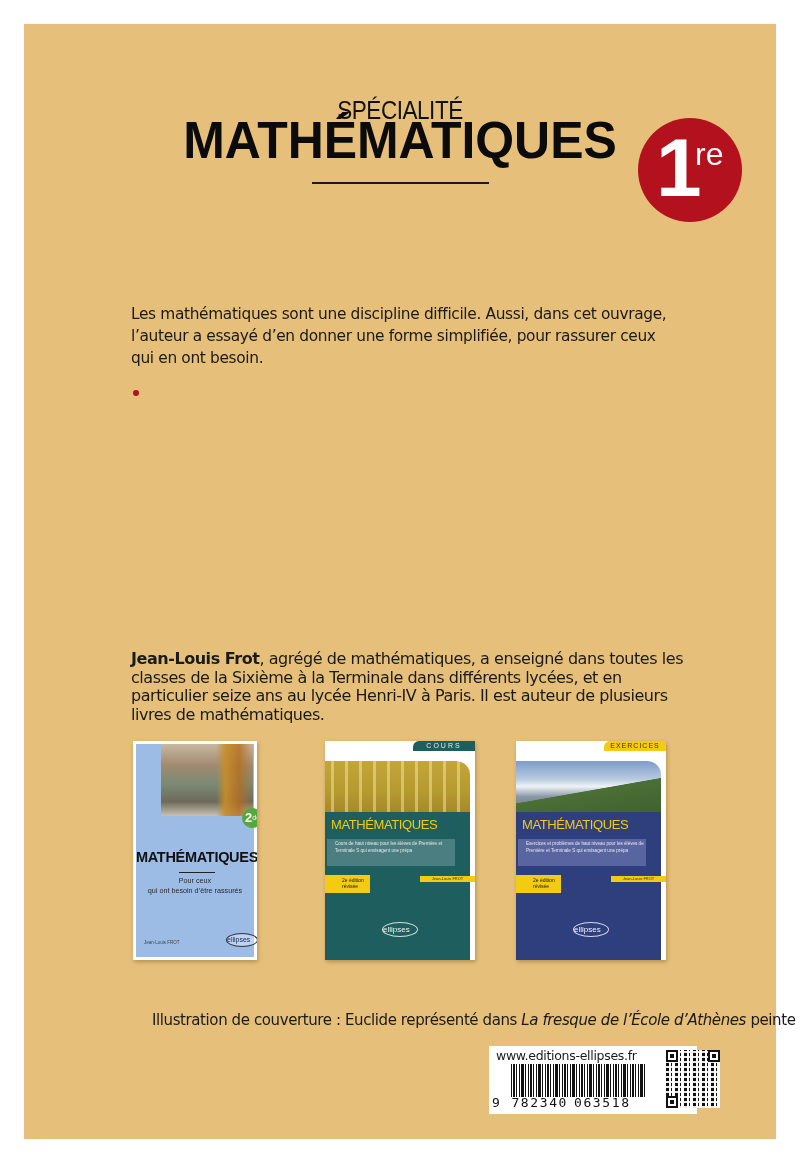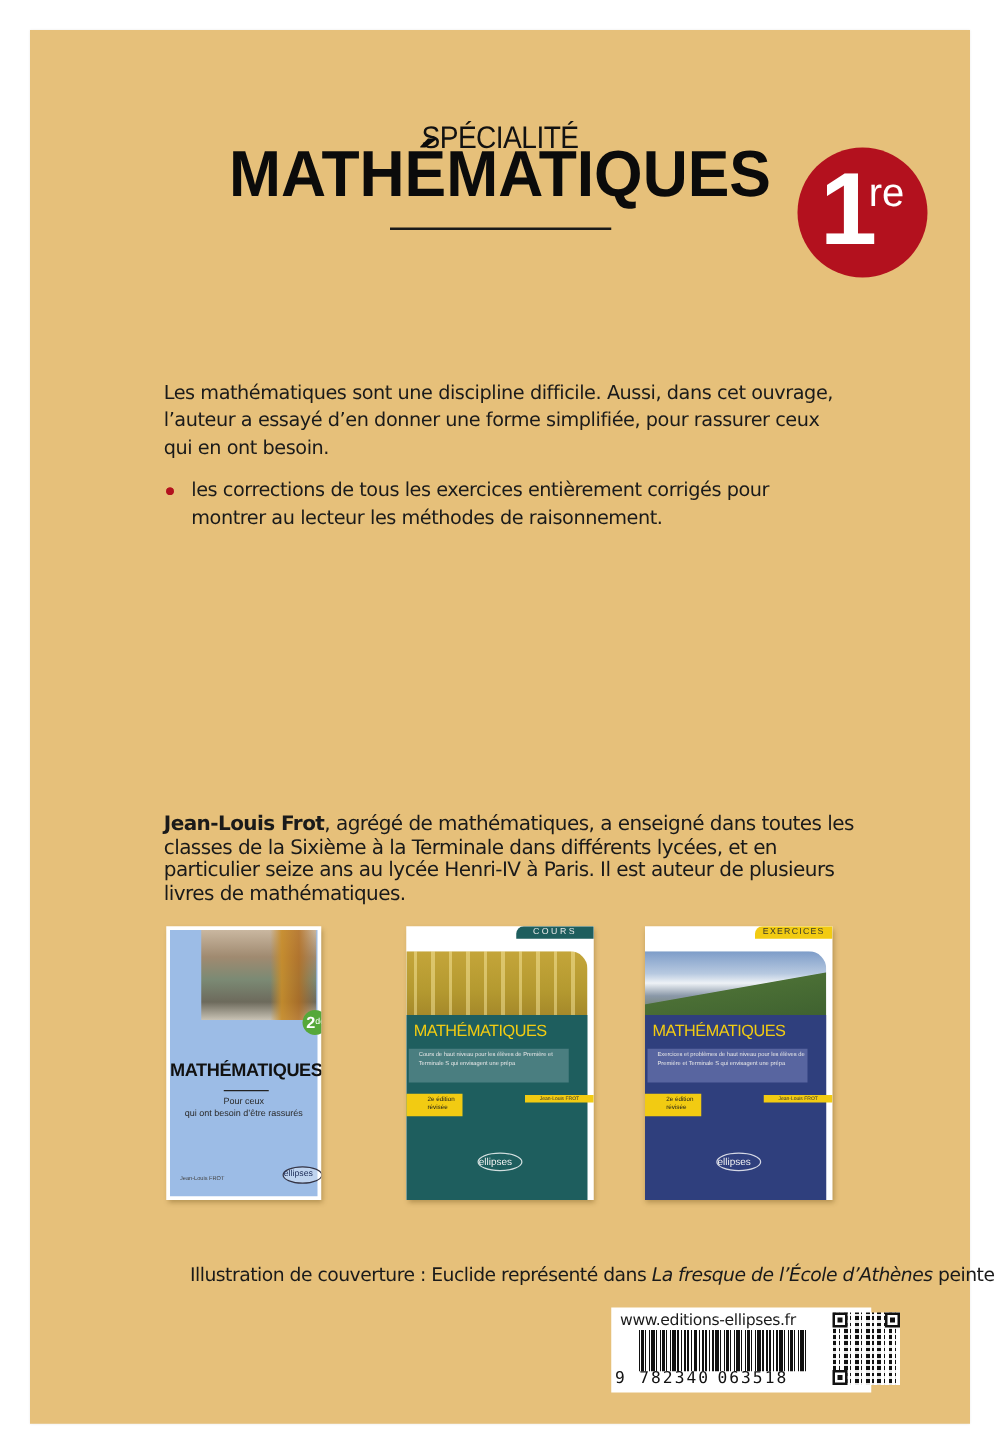--- a/index.html
+++ b/index.html
@@ -94,21 +94,20 @@
 
 <div class="badge">
   <span class="num">1</span>
   <span class="sup">re</span>
 </div>
 
 <div class="body">
   <p>Les mathématiques sont une discipline difficile. Aussi, dans cet ouvrage, l’auteur a essayé d’en donner une forme simplifiée, pour rassurer ceux qui en ont besoin.</p>
   <ul>
     <li><span class="dot"></span></li>
-    <li><span class="dot"></span><span>les corrections de tous les exercices entièrement corrigés pour montrer au lecteur les méthodes de raisonnement.</span></li>
   </ul>
 </div>
 
 <div class="bio"><b>Jean-Louis Frot</b><span>, agrégé de mathématiques, a enseigné dans toutes les classes de la Sixième à la Terminale dans différents lycées, et en particulier seize ans au lycée Henri-IV à Paris. Il est auteur de plusieurs livres de mathématiques.</span></div>
 
 <div class="book b1">
   <div class="inner">
     <div class="fresco"></div>
     <div class="btitle">MATHÉMATIQUES</div>
     <div class="brule"></div>

